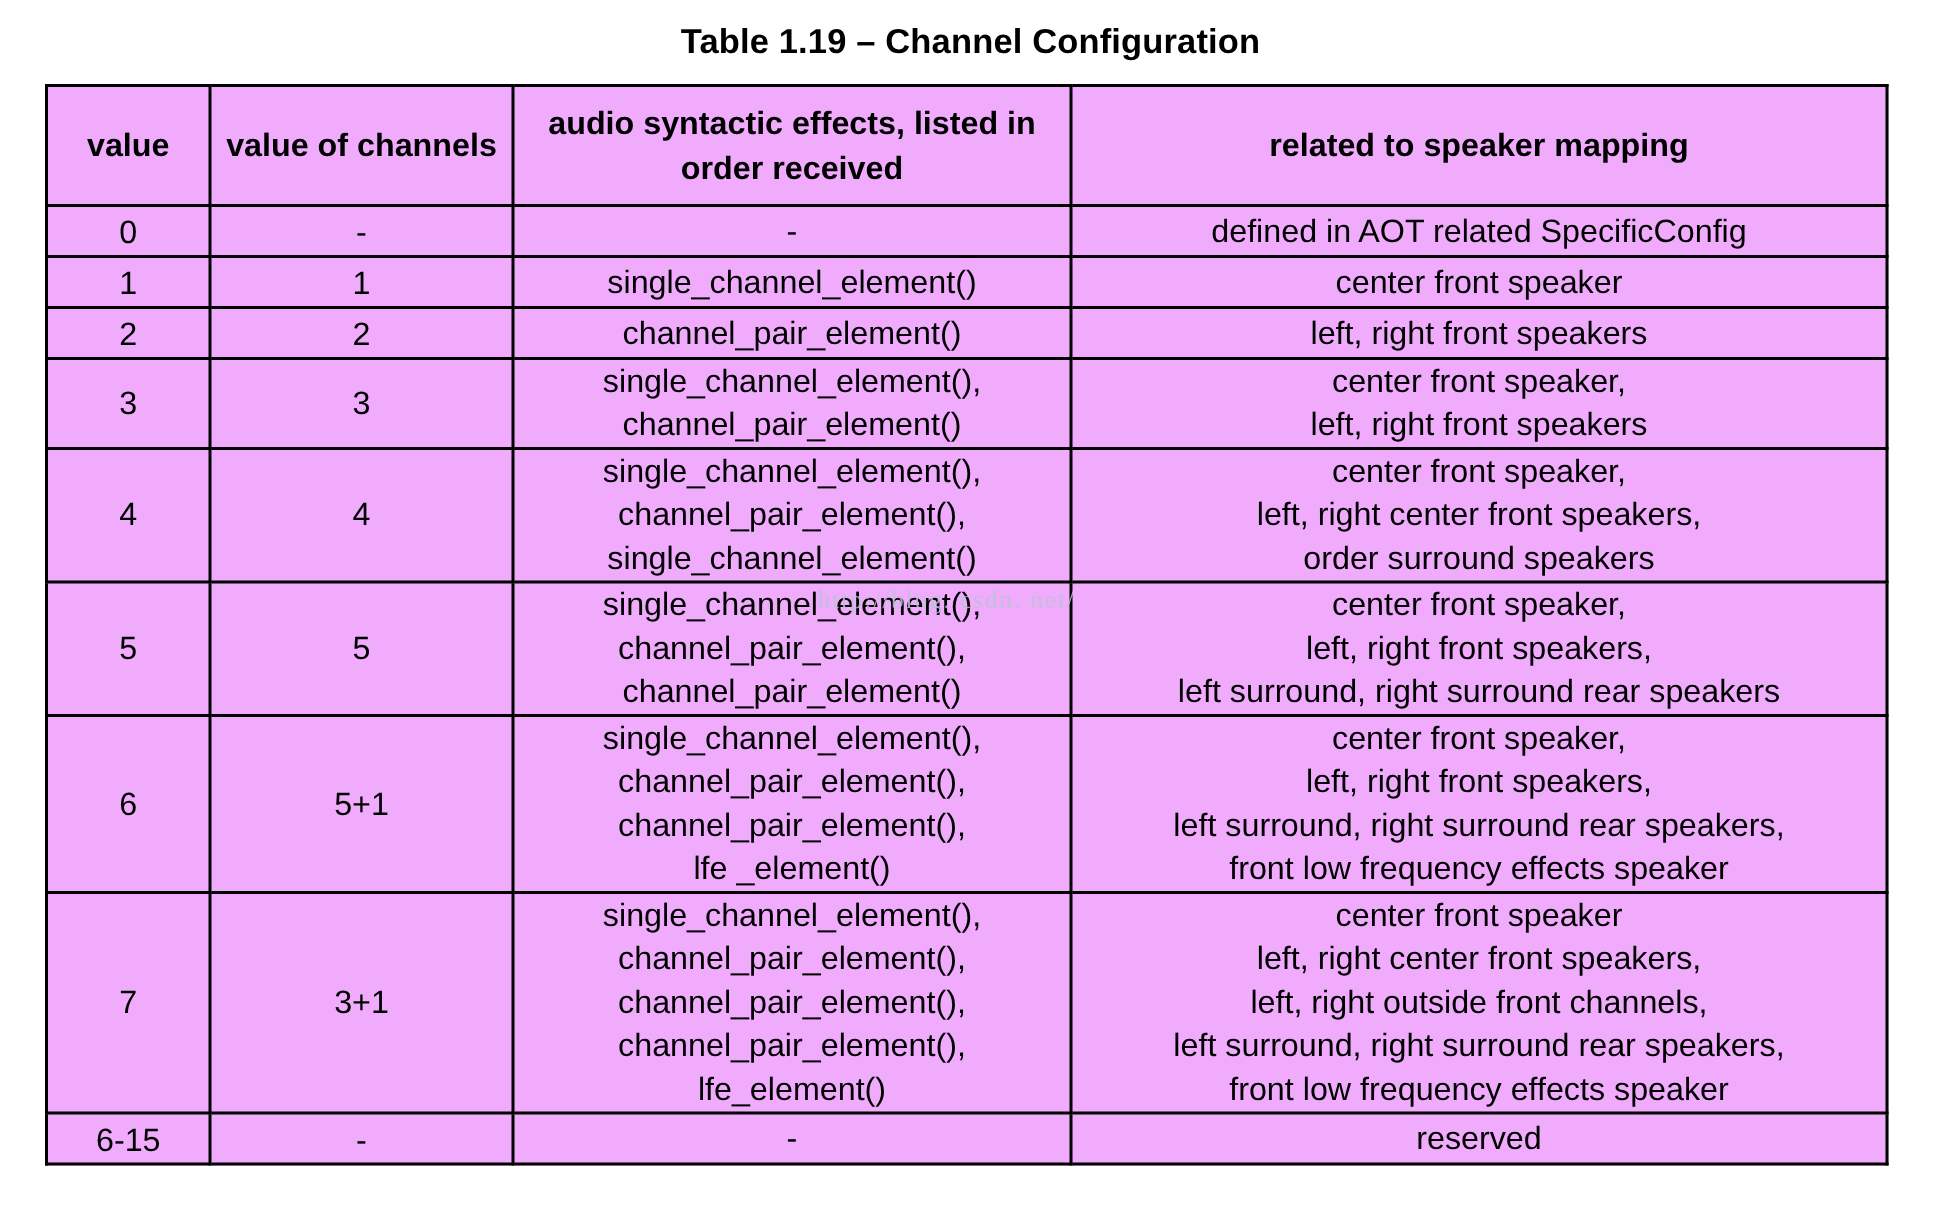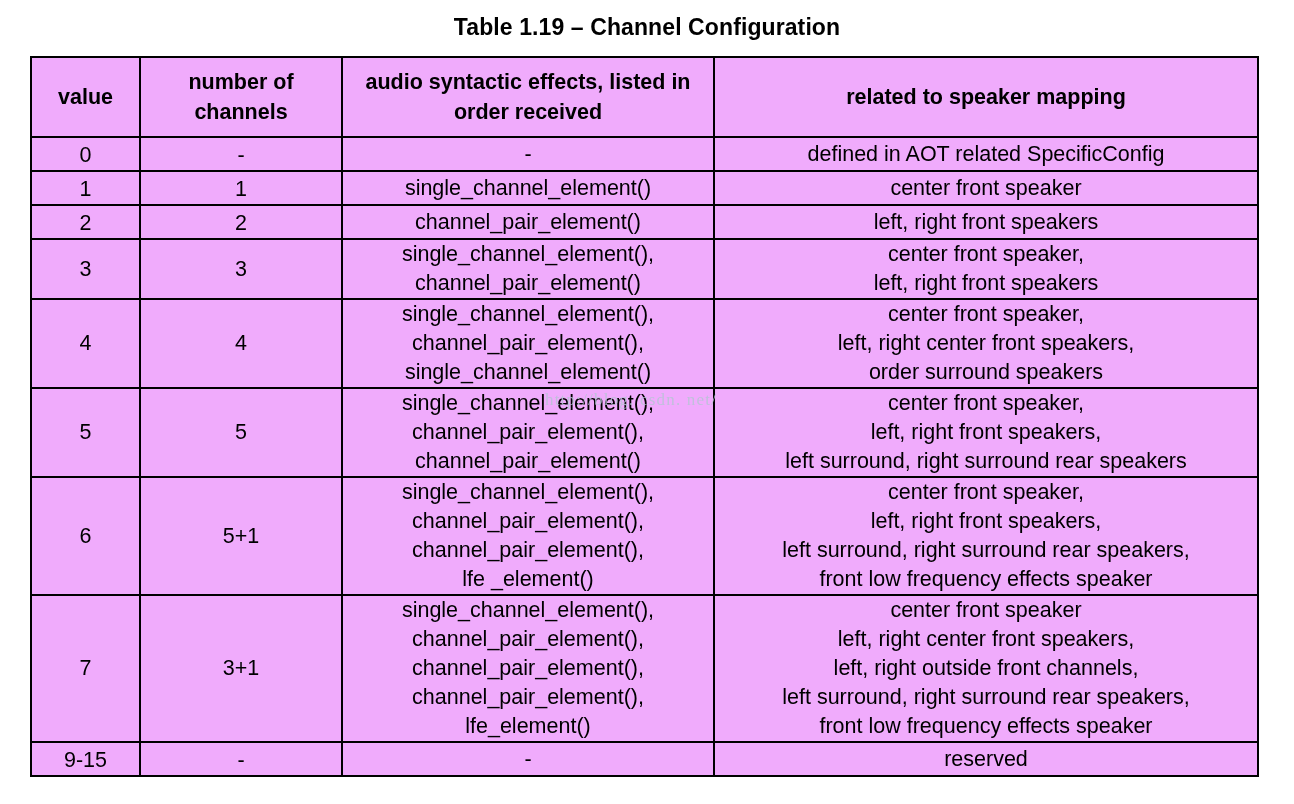--- a/index.html
+++ b/index.html
@@ -97,21 +97,21 @@
         <col class="c-nchan">
         <col class="c-elems">
         <col class="c-map">
       </colgroup>
       <thead>
         <tr>
           <th>
             <span class="line">value</span>
           </th>
           <th>
-            <span class="line">number of</span>
+            <span class="line">value of</span>
             <span class="line">channels</span>
           </th>
           <th>
             <span class="line">audio syntactic effects,</span>
             <span class="line">listed in order received</span>
           </th>
           <th>
             <span class="line">related to speaker mapping</span>
           </th>
         </tr>
@@ -215,21 +215,21 @@
             </td>
             <td class="cell">
               <span class="line">center front speaker</span>
               <span class="line">left, right center front speakers,</span>
               <span class="line">left, right outside front channels,</span>
               <span class="line">left surround, right surround rear speakers,</span>
               <span class="line">front low frequency effects speaker</span>
             </td>
           </tr>
           <tr class="r-single">
-            <td class="cell v-cell">9-15</td>
+            <td class="cell v-cell">6-15</td>
             <td class="cell n-cell">-</td>
             <td class="cell">
               <span class="line">-</span>
             </td>
             <td class="cell">
               <span class="line">reserved</span>
             </td>
           </tr>
         </tbody>
     </table>

